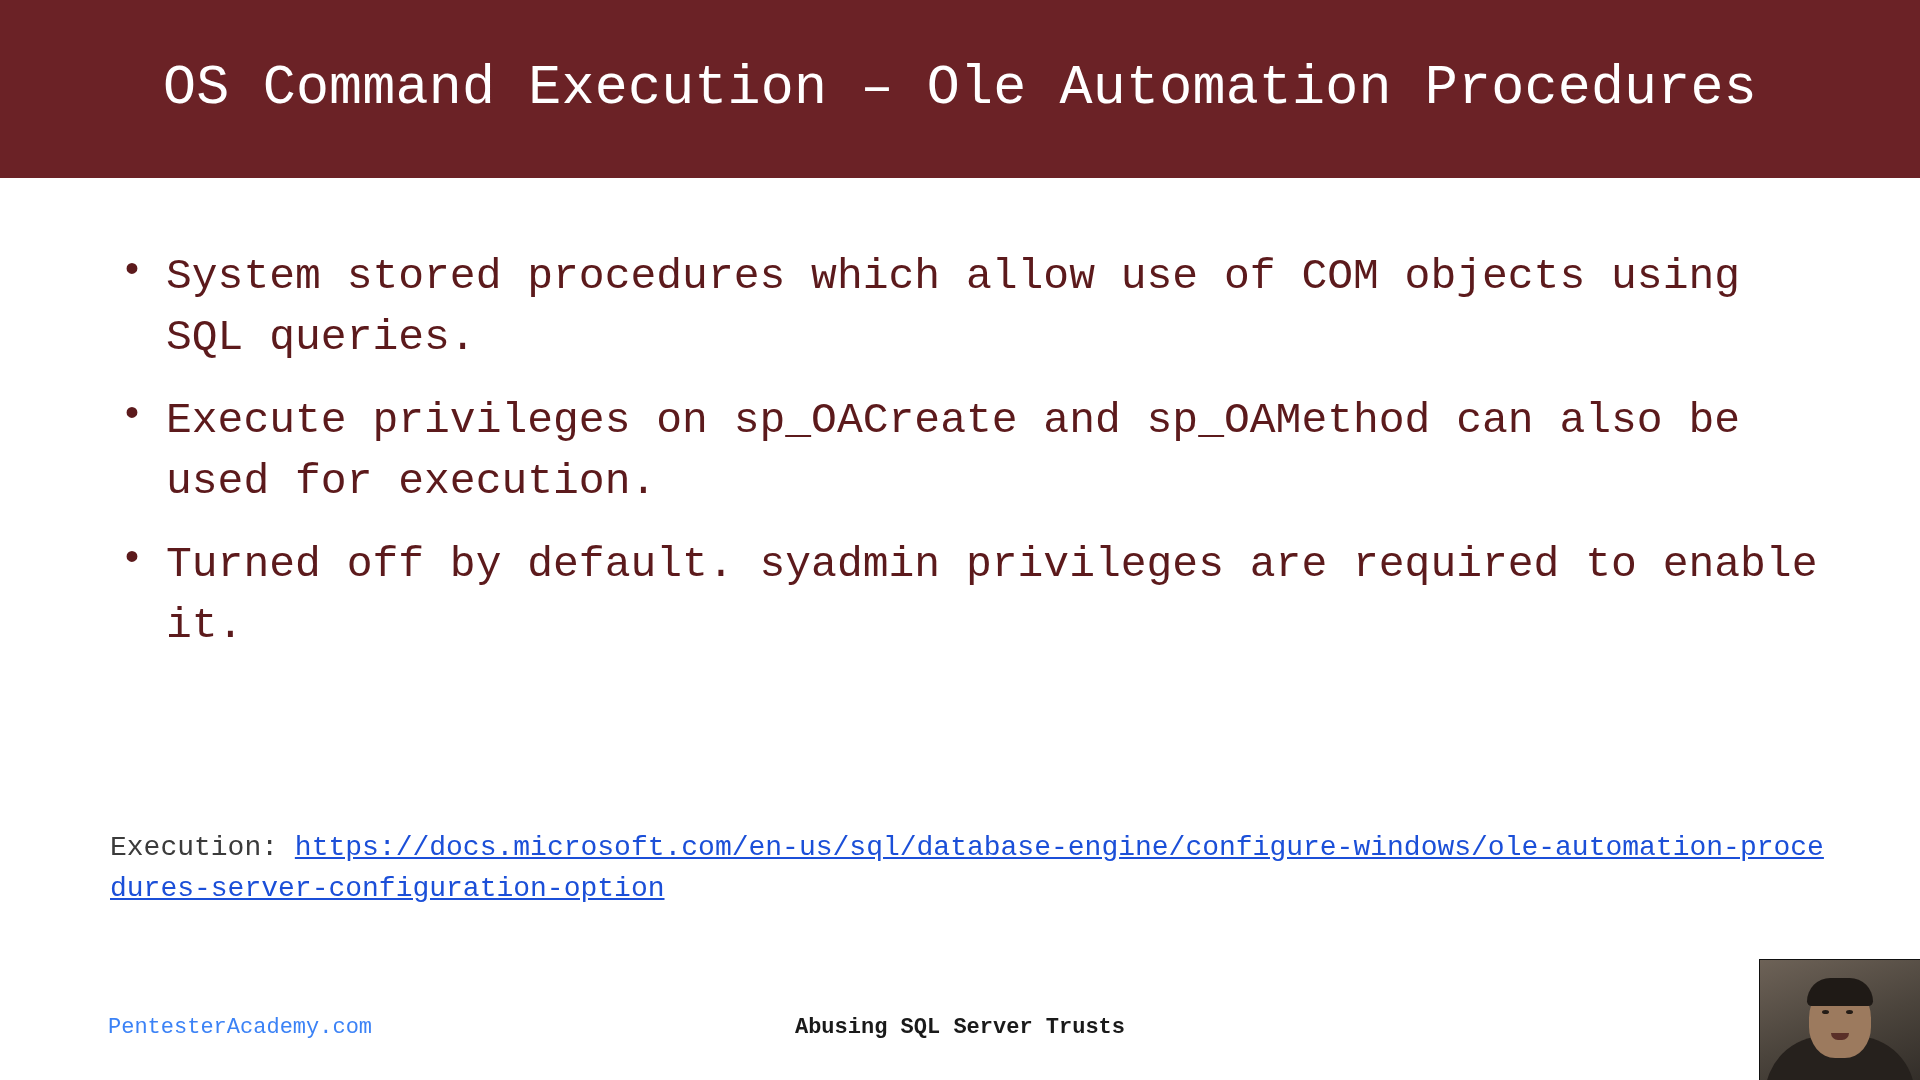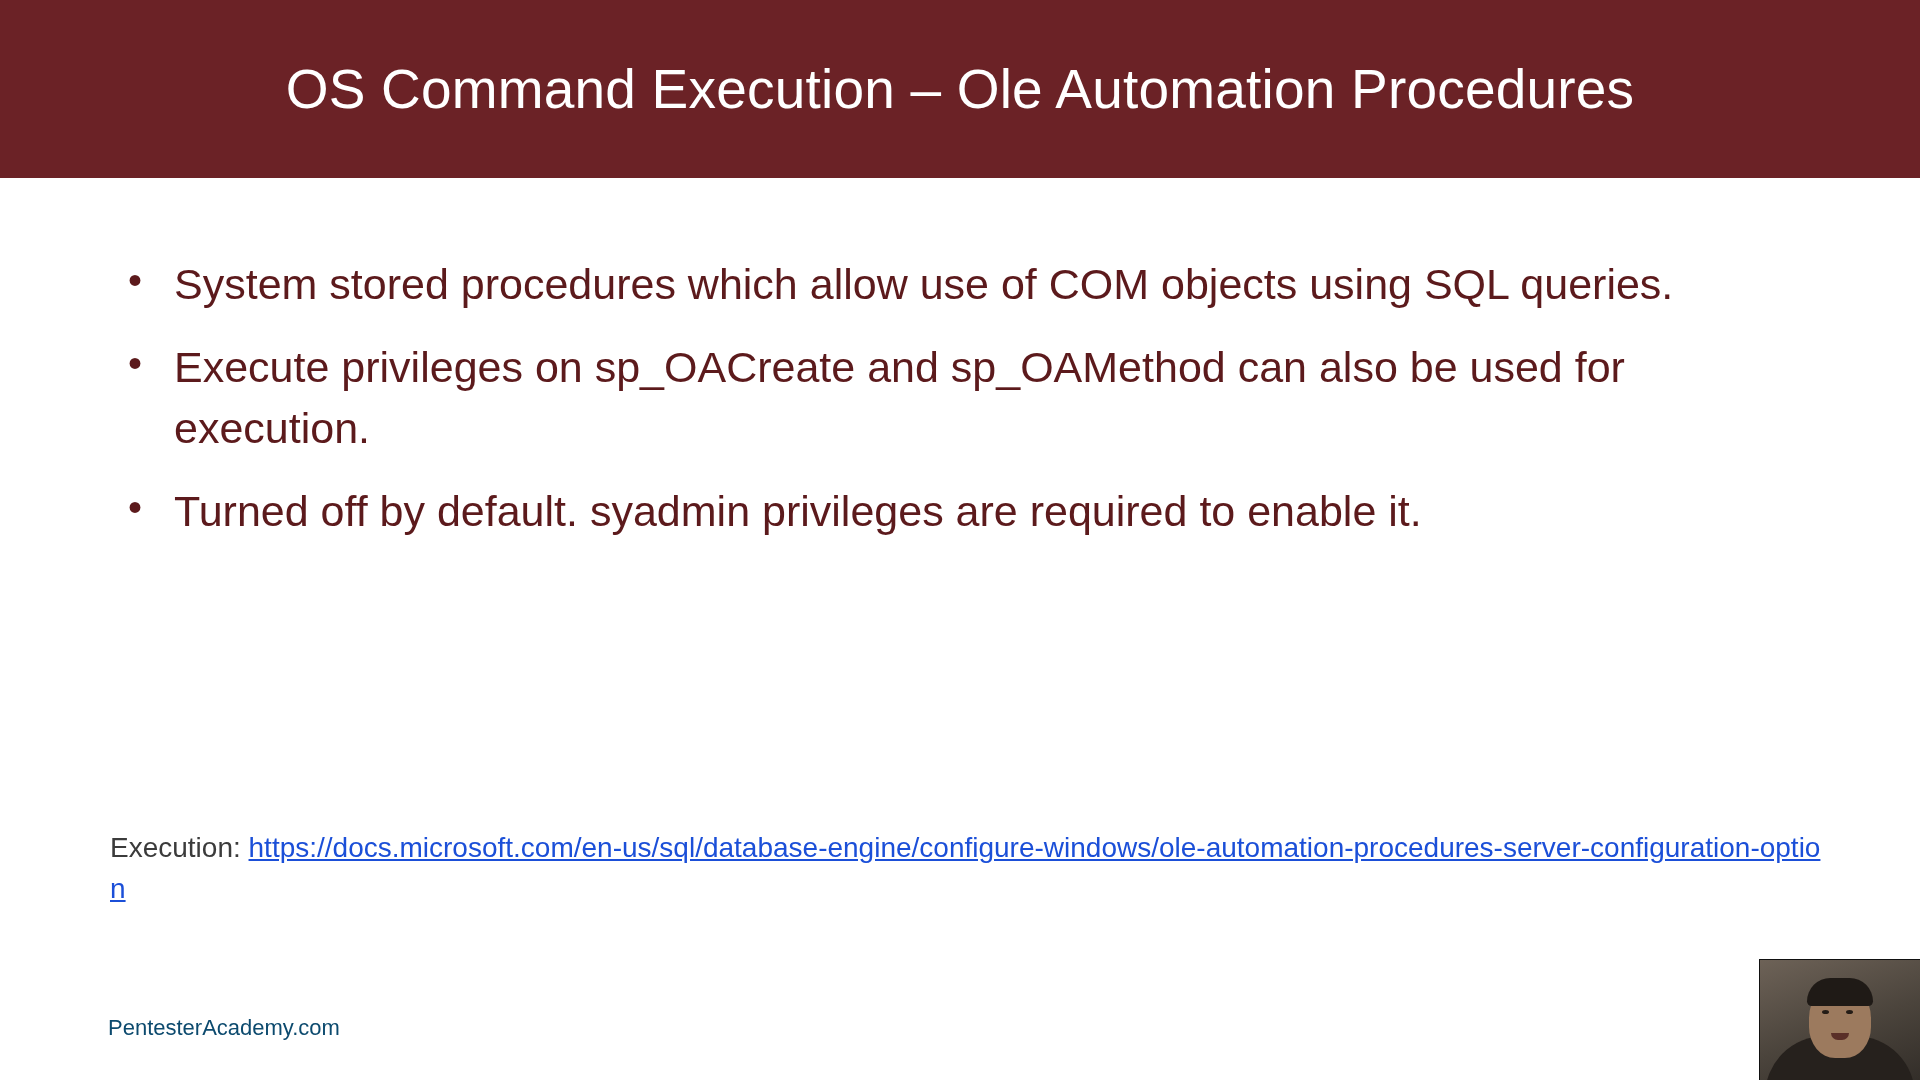--- a/index.html
+++ b/index.html
@@ -12,20 +12,21 @@
     height: 1080px;
     font-family: "Liberation Sans", sans-serif;
     overflow: hidden;
   }
   .slide {
     position: relative;
     width: 1920px;
     height: 1080px;
     background: #ffffff;
     box-sizing: border-box;
+    font-family: Liberation Mono, monospace;
   }
   .title-bar {
     position: absolute;
     top: 0;
     left: 0;
     width: 1920px;
     height: 178px;
     background: #6B2226;
     display: flex;
     align-items: center;
@@ -41,21 +42,21 @@
     white-space: nowrap;
   }
   .body-area {
     position: absolute;
     top: 238px;
     left: 100px;
     width: 1740px;
   }
   ul.bullets {
     list-style: none;
-    margin: 16px;
+    margin: 8px;
     padding: 0;
   }
   ul.bullets li {
     position: relative;
     color: #5C1A1C;
     font-size: 43px;
     line-height: 1.42;
     margin-bottom: 22px;
     padding-left: 58px;
     font-weight: 400;
@@ -80,21 +81,21 @@
   .reference a {
     color: #1B4FD8;
     text-decoration: underline;
     word-break: break-all;
   }
   .footer-left {
     position: absolute;
     left: 108px;
     top: 1015px;
     font-size: 22px;
-    color: #0c4a6e;
+    color: #3b82f6;
   }
   .footer-center {
     position: absolute;
     left: 0;
     top: 1015px;
     width: 1920px;
     text-align: center;
     font-size: 22px;
     color: #1A1A1A;
     font-weight: bold;
@@ -181,20 +182,21 @@
       <li>Execute privileges on sp_OACreate and sp_OAMethod can also be used for execution.</li>
       <li>Turned off by default. syadmin privileges are required to enable it.</li>
     </ul>
   </div>
 
   <div class="reference">
     <span>Execution: </span><a href="#">https://docs.microsoft.com/en-us/sql/database-engine/configure-windows/ole-automation-procedures-server-configuration-option</a>
   </div>
 
   <div class="footer-left">PentesterAcademy.com</div>
+  <div class="footer-center">Abusing SQL Server Trusts</div>
 
   <div class="webcam">
     <div class="bg"></div>
     <div class="shoulders"></div>
     <div class="head"></div>
     <div class="hair"></div>
     <div class="eye l"></div>
     <div class="eye r"></div>
     <div class="mouth"></div>
   </div>

